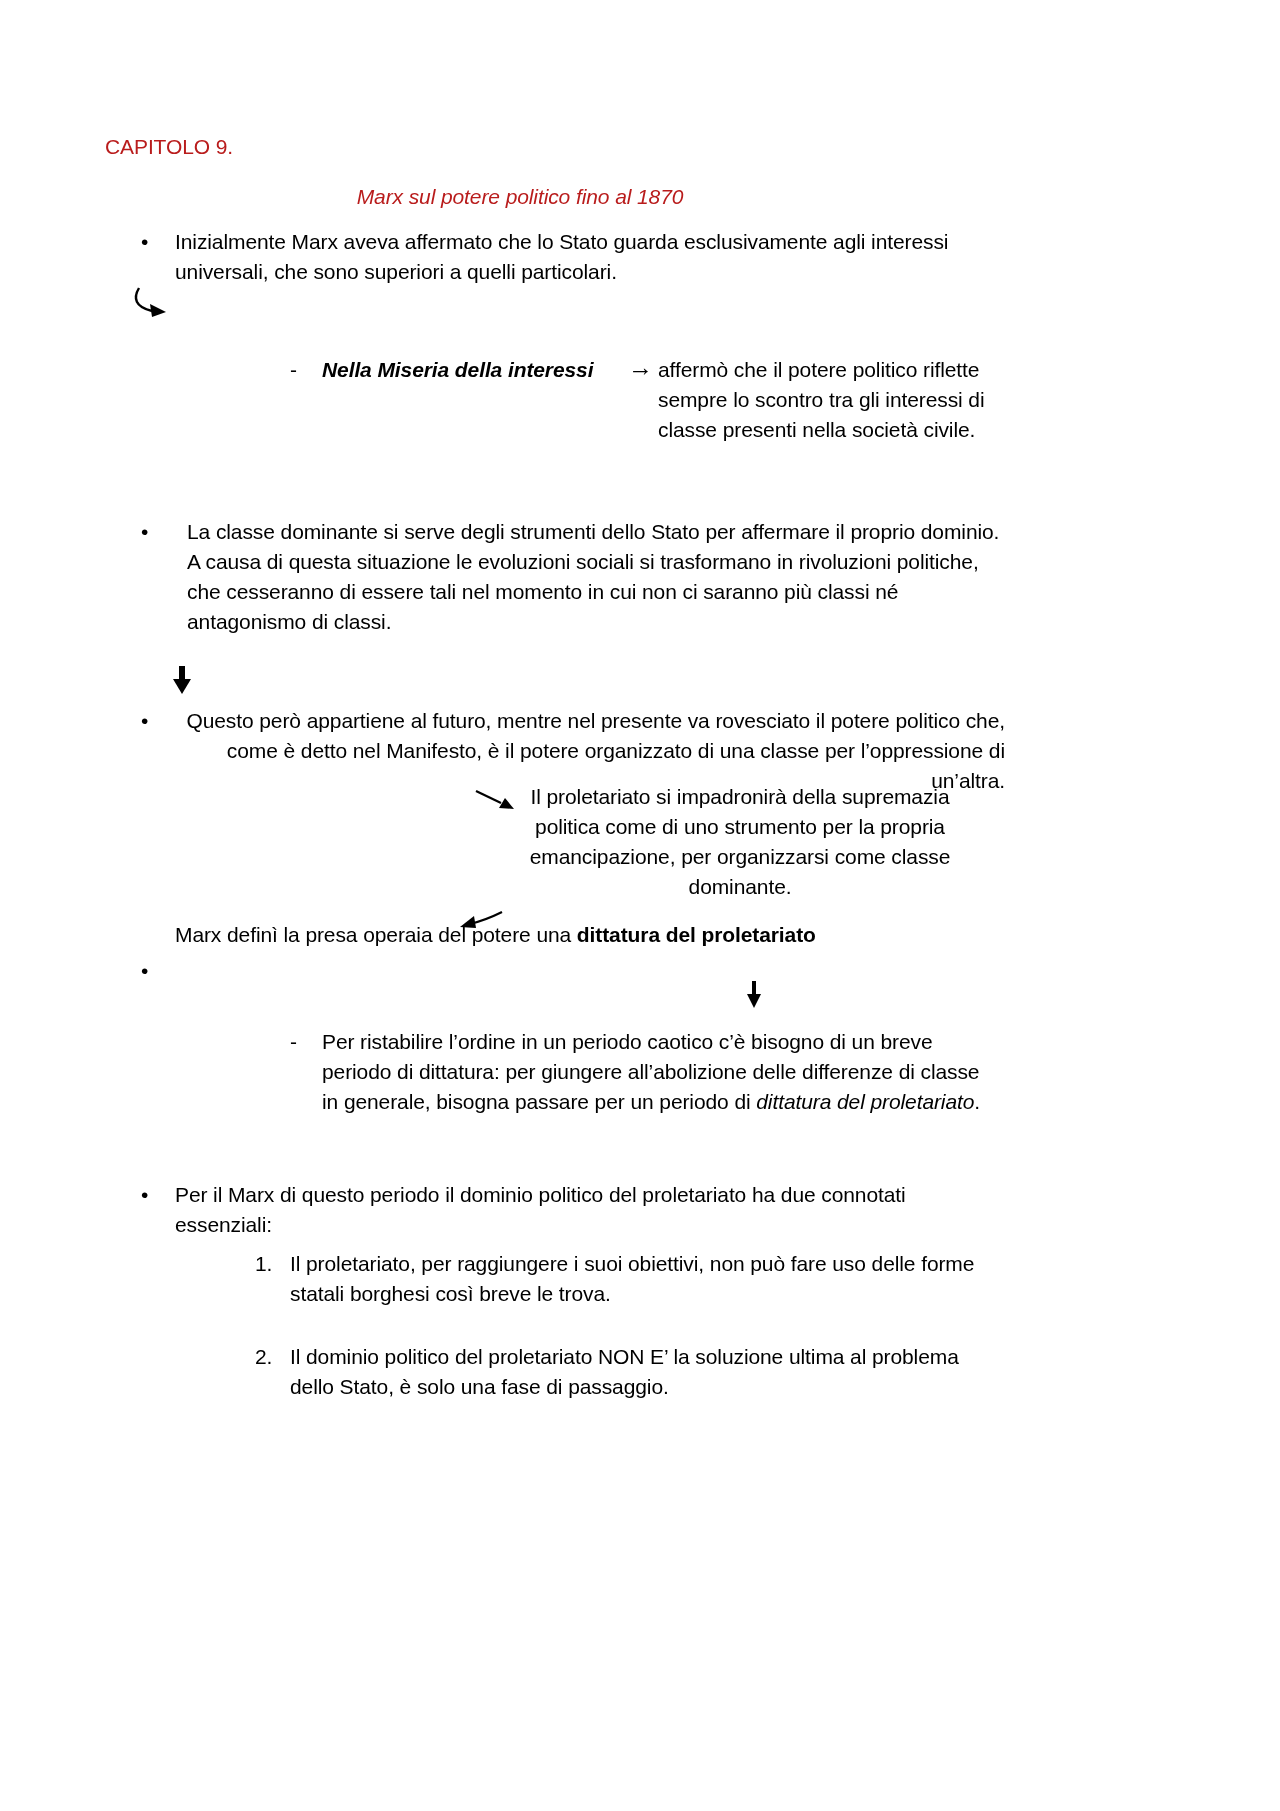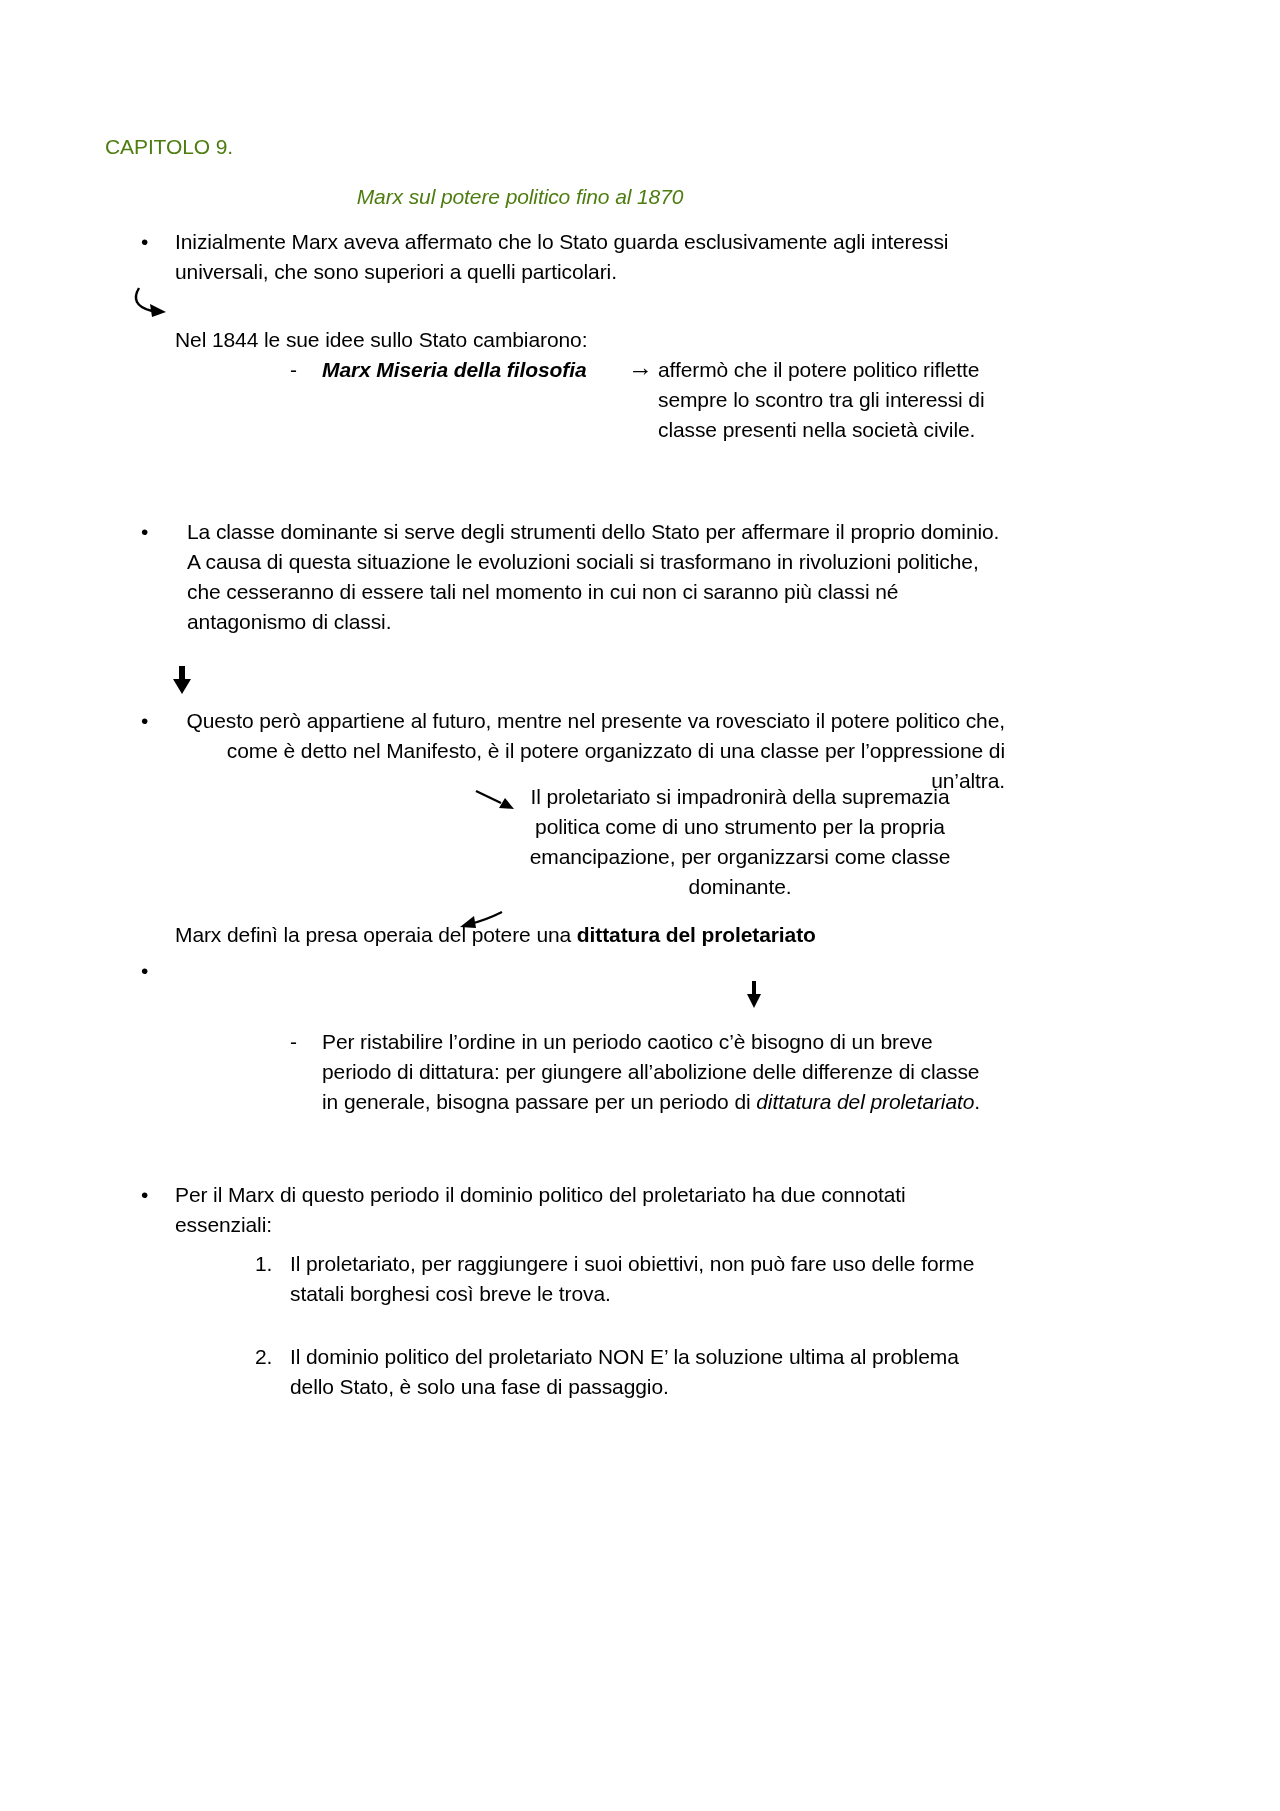--- a/index.html
+++ b/index.html
@@ -10,21 +10,21 @@
     height:1811px;
     background:#ffffff;
     font-family:"Liberation Sans", sans-serif;
     font-size:21px;
     line-height:30px;
     color:#000000;
     letter-spacing:-0.1px;
     overflow:hidden;
   }
   .abs { position:absolute; }
-  .purple { color:#4d7c0f; }
+  .purple { color:#b91c1c; }
   .italic { font-style:italic; }
   .bold { font-weight:bold; }
   .center { text-align:center; }
   svg { display:block; }
 </style>
 </head>
 <body>
 
 <div class="page">
 
@@ -32,24 +32,23 @@
   <div class="abs purple italic center" style="left:0px; top:166px; width:1040px;margin-top:16px;">Marx sul potere politico fino al 1870</div>
 
   <div class="abs" style="left:141px; top:227px;">•</div>
   <div class="abs" style="left:175px; top:227px; width:812px;">Inizialmente Marx aveva affermato che lo Stato guarda esclusivamente agli interessi universali, che sono superiori a quelli particolari.</div>
 
   <svg class="abs" style="left:130px; top:286px;" width="42" height="34" viewBox="0 0 42 34">
     <path d="M9 2 C 3 12, 5 21, 22 25" fill="none" stroke="#000000" stroke-width="2.4"></path>
     <polygon points="20,18 36,26 22,31" fill="#000000"></polygon>
   </svg>
 
-  <div class="abs" style="left:175px; top:325px;">Nel 1844 le sue idee sullo Stato cambiarono:</div>
 
   <div class="abs" style="left:290px; top:355px;">-</div>
-  <div class="abs bold italic" style="left:322px; top:355px;">Marx Miseria della filosofia</div>
+  <div class="abs bold italic" style="left:322px; top:355px;">Nella Miseria della interessi</div>
   <div class="abs" style="left:628px; top:352px; font-size:25px;">→</div>
   <div class="abs" style="left:658px; top:355px; width:350px;">affermò che il potere politico riflette sempre lo scontro tra gli interessi di classe presenti nella società civile.</div>
 
   <div class="abs" style="left:141px; top:517px;">•</div>
   <div class="abs" style="left:175px; top:517px; width:828px;margin-left:12px;">
     <div>La classe dominante si serve degli strumenti dello Stato per affermare il proprio dominio.</div>
     <div>A causa di questa situazione le evoluzioni sociali si trasformano in rivoluzioni politiche, che cesseranno di essere tali nel momento in cui non ci saranno più classi né antagonismo di classi.</div>
   </div>
 
   <svg class="abs" style="left:172px; top:665px;" width="20" height="30" viewBox="0 0 20 30">

